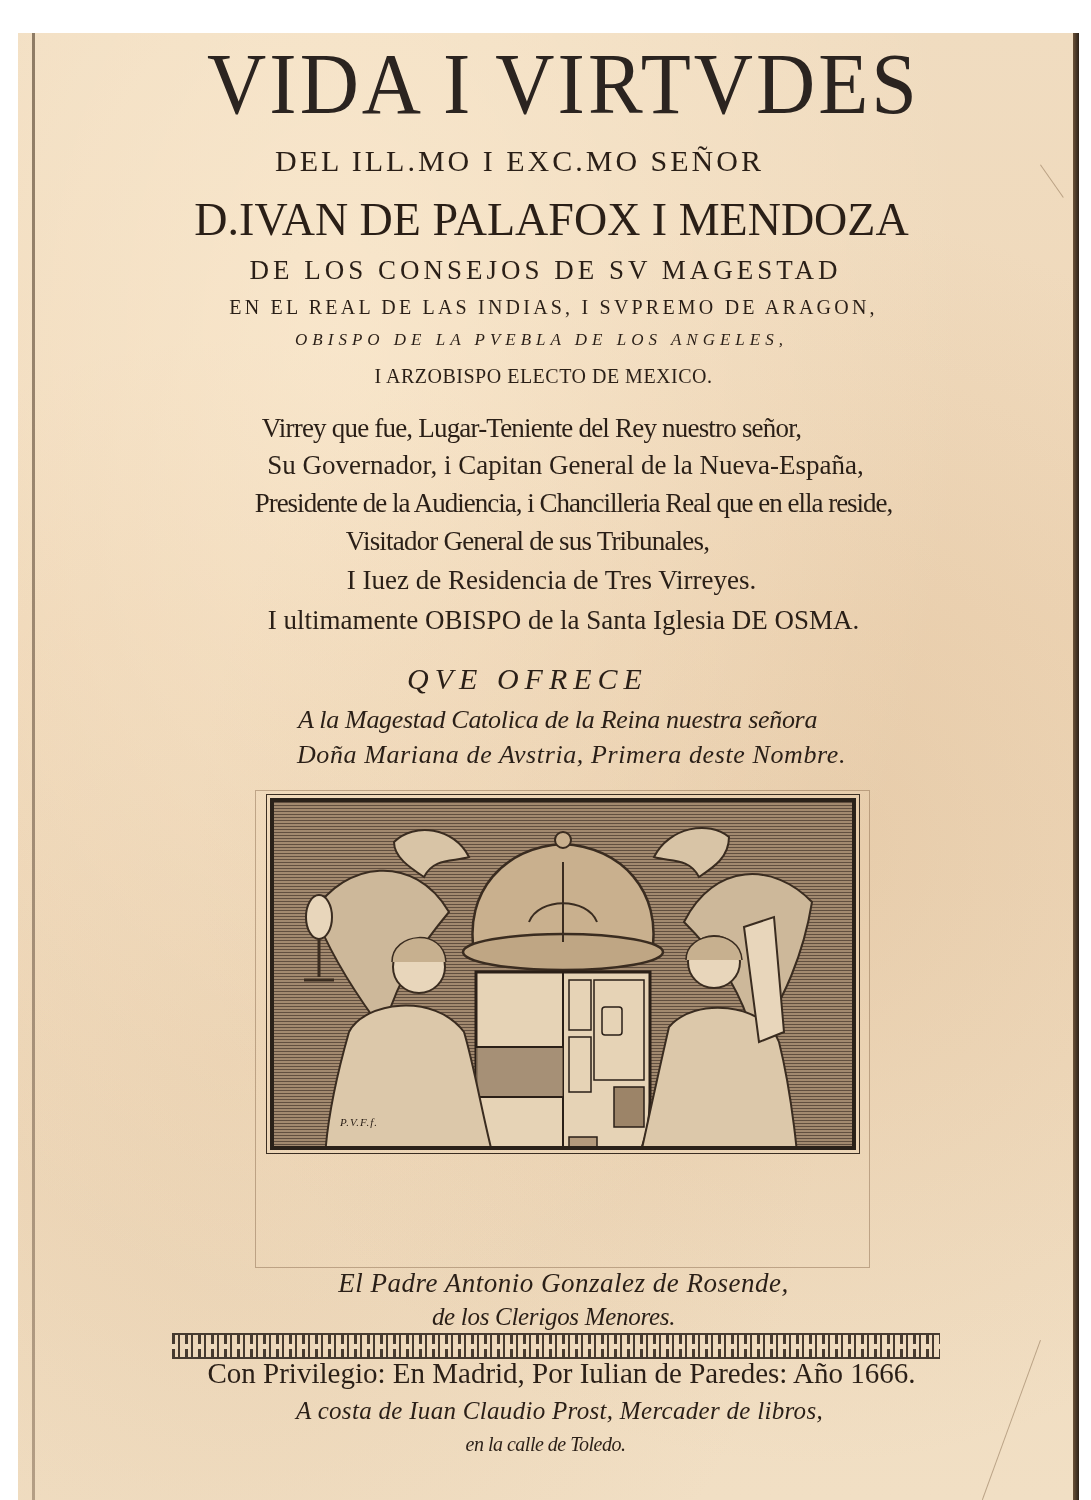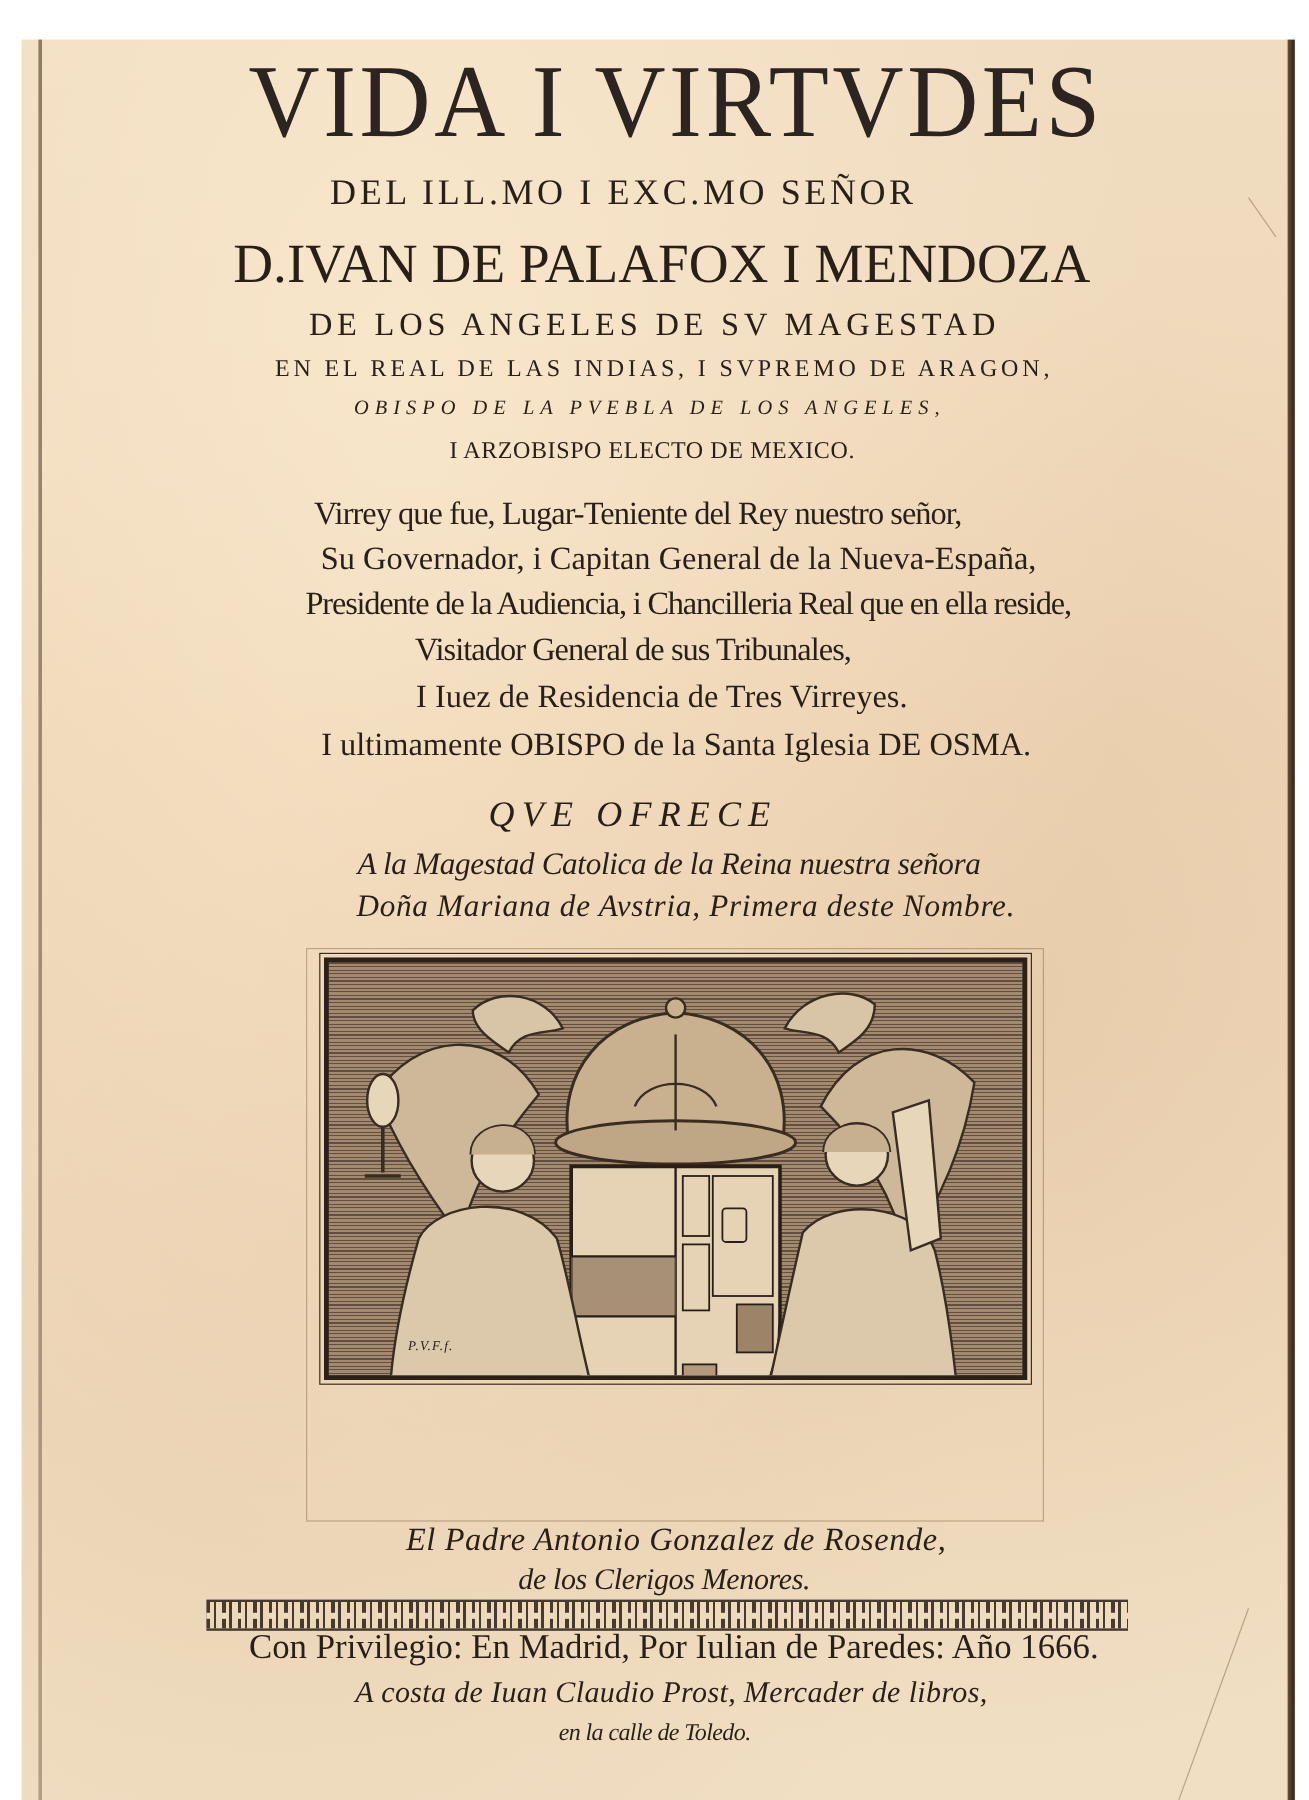--- a/index.html
+++ b/index.html
@@ -228,21 +228,21 @@
   </style>
 </head>
 <body>
 
 <div class="page"></div>
 
 <div class="line title">VIDA I VIRTVDES</div>
 <div class="line subtitle-1">DEL ILL.MO I EXC.MO SEÑOR</div>
 <div class="line name-line">D.IVAN DE PALAFOX I MENDOZA</div>
 
-<div class="line caps-1">DE LOS ANGELES DE SV MAGESTAD</div>
+<div class="line caps-1">DE LOS CONSEJOS DE SV MAGESTAD</div>
 <div class="line caps-2">EN EL REAL DE LAS INDIAS, I SVPREMO DE ARAGON,</div>
 <div class="line italic-caps">OBISPO DE LA PVEBLA DE LOS ANGELES,</div>
 <div class="line caps-3">I ARZOBISPO ELECTO DE MEXICO.</div>
 
 <div class="line body-1">Virrey que fue, Lugar-Teniente del Rey nuestro señor,</div>
 <div class="line body-2">Su Governador, i Capitan General de la Nueva-España,</div>
 <div class="line body-3">Presidente de la Audiencia, i Chancilleria Real que en ella reside,</div>
 <div class="line body-4">Visitador General de sus Tribunales,</div>
 <div class="line body-5">I Iuez de Residencia de Tres Virreyes.</div>
 <div class="line body-6">I ultimamente OBISPO de la Santa Iglesia DE OSMA.</div>

